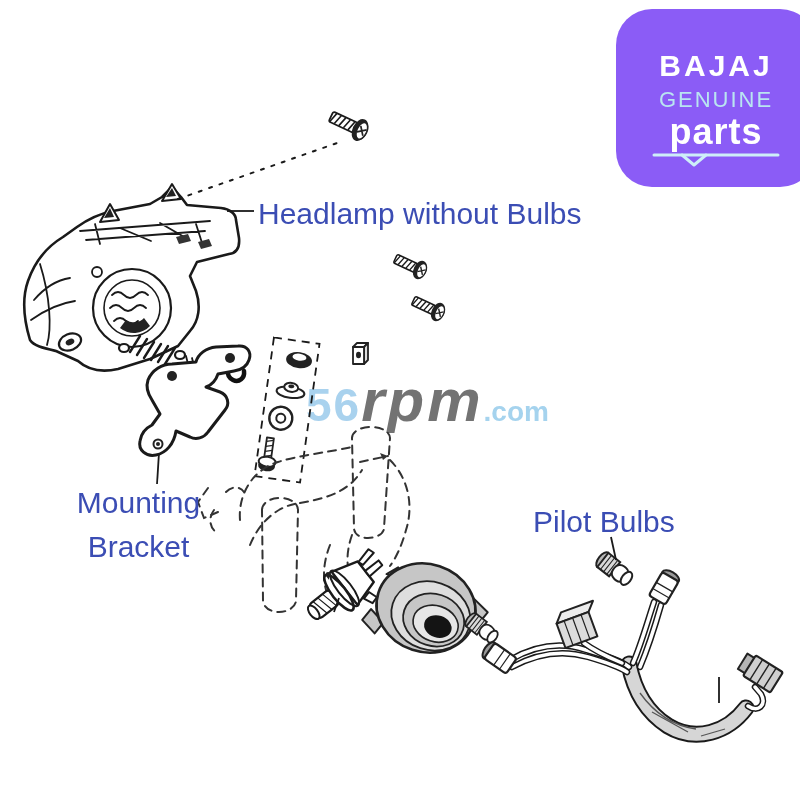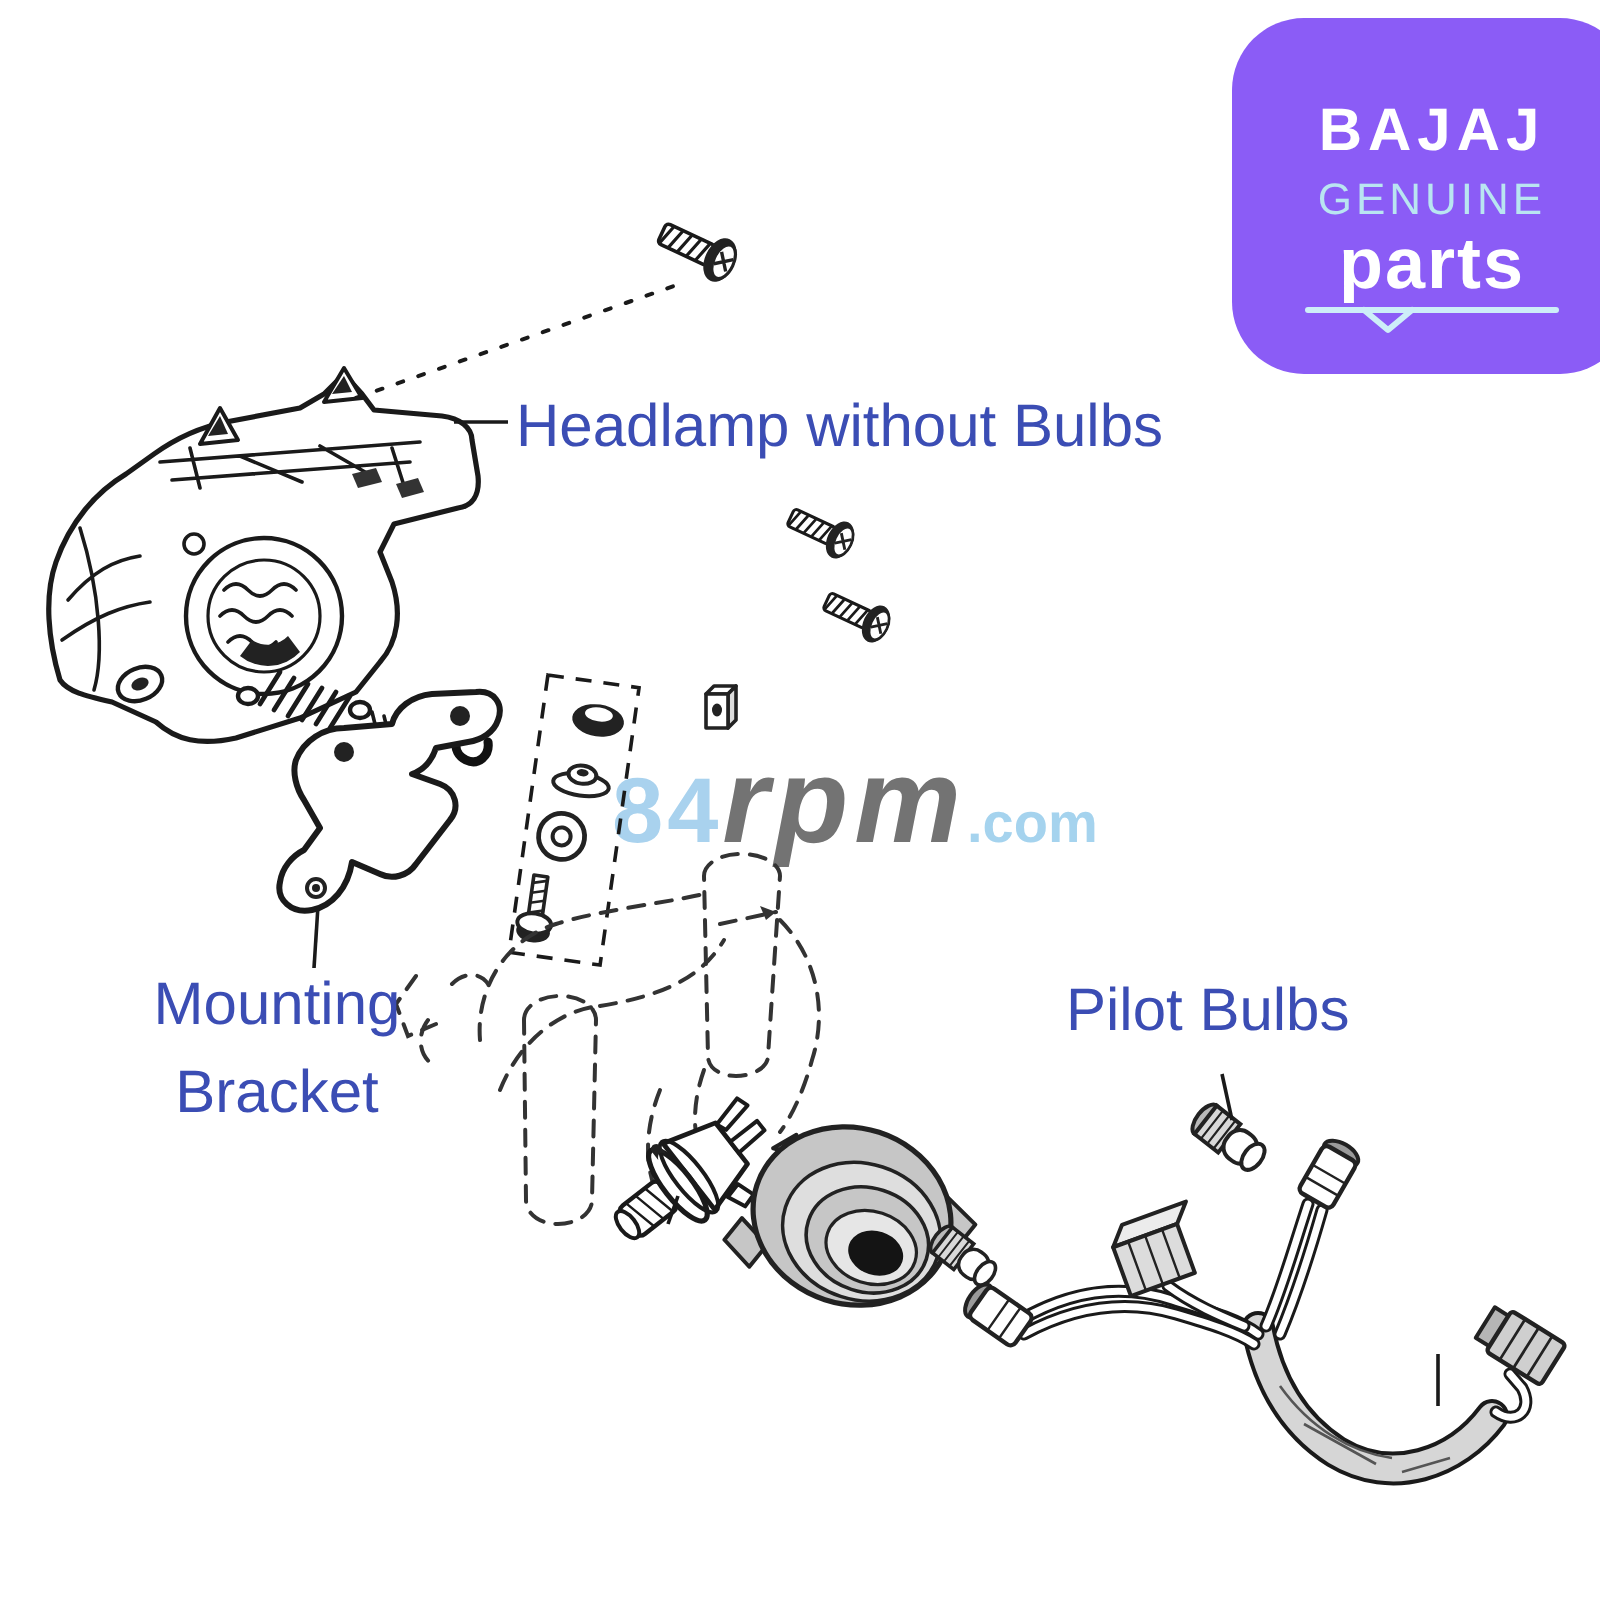--- a/index.html
+++ b/index.html
@@ -30,21 +30,21 @@
   .logo .genuine{margin-top:4px;font-size:22px;color:#b9e5f1;letter-spacing:2px;}
   .logo .parts{margin-top:1px;font-size:36px;font-weight:bold;color:#ffffff;letter-spacing:1px;line-height:1;}
   .logo svg{display:block;margin:2px auto 0 auto;}
 </style>
 </head>
 <body>
 
 <div class="canvas">
 
   <div class="watermark">
-    <span class="wm-99">84</span><span class="wm-rpm">rpm</span><span class="wm-com">.com</span>
+    <span class="wm-99">56</span><span class="wm-rpm">rpm</span><span class="wm-com">.com</span>
   </div>
 
   <svg class="art" width="800" height="800" viewBox="0 0 800 800">
     <defs>
       <g id="screw-shape">
         <rect x="-32" y="-5.5" width="27" height="11" rx="2" fill="#fff" stroke="#1a1a1a" stroke-width="1.8"></rect>
         <path d="M -28,-5 l -3,10 M -23,-5 l -3,10 M -18,-5 l -3,10 M -13,-5 l -3,10 M -8,-5 l -3,10" stroke="#1a1a1a" stroke-width="1.6" fill="none"></path>
         <ellipse cx="0" cy="0" rx="7.5" ry="11.5" fill="#222"></ellipse>
         <ellipse cx="2" cy="0" rx="5" ry="9" fill="#fff" stroke="#222" stroke-width="1.6"></ellipse>
         <path d="M -1,-4 L 5,4 M -2,3 L 6,-3" stroke="#222" stroke-width="1.7" fill="none"></path>
@@ -245,21 +245,21 @@
         <path d="M -8,-12 l 0,24 M 0,-12 l 0,24 M 8,-12 l 0,24" stroke-width="1.4" fill="none"></path>
       </g>
       <path d="M 719,677 L 719,703" stroke="#1a1a1a" stroke-width="1.8" fill="none"></path>
     </g>
 
     <path d="M 227,211 L 254,211" stroke="#1a1a1a" stroke-width="1.8" fill="none"></path>
   </svg>
 
   <div class="part-label" style="left:258px;top:192px;">Headlamp without Bulbs</div>
   <div class="part-label wrap" style="left:46px;top:481px;width:185px;">Mounting Bracket</div>
-  <div class="part-label" style="left:533px;top:484px;">Pilot Bulbs</div>
+  <div class="part-label" style="left:533px;top:500px;">Pilot Bulbs</div>
 
   <div class="logo">
     <div class="brand">BAJAJ</div>
     <div class="genuine">GENUINE</div>
     <div class="parts">parts</div>
     <svg width="128" height="16" viewBox="0 0 128 16">
       <path d="M 2,3 L 126,3" stroke="#cdeef8" stroke-width="3" fill="none" stroke-linecap="round"></path>
       <path d="M 30,3 L 42,13 L 54,3" stroke="#cdeef8" stroke-width="3" fill="none" stroke-linejoin="round" stroke-linecap="round"></path>
     </svg>
   </div>

